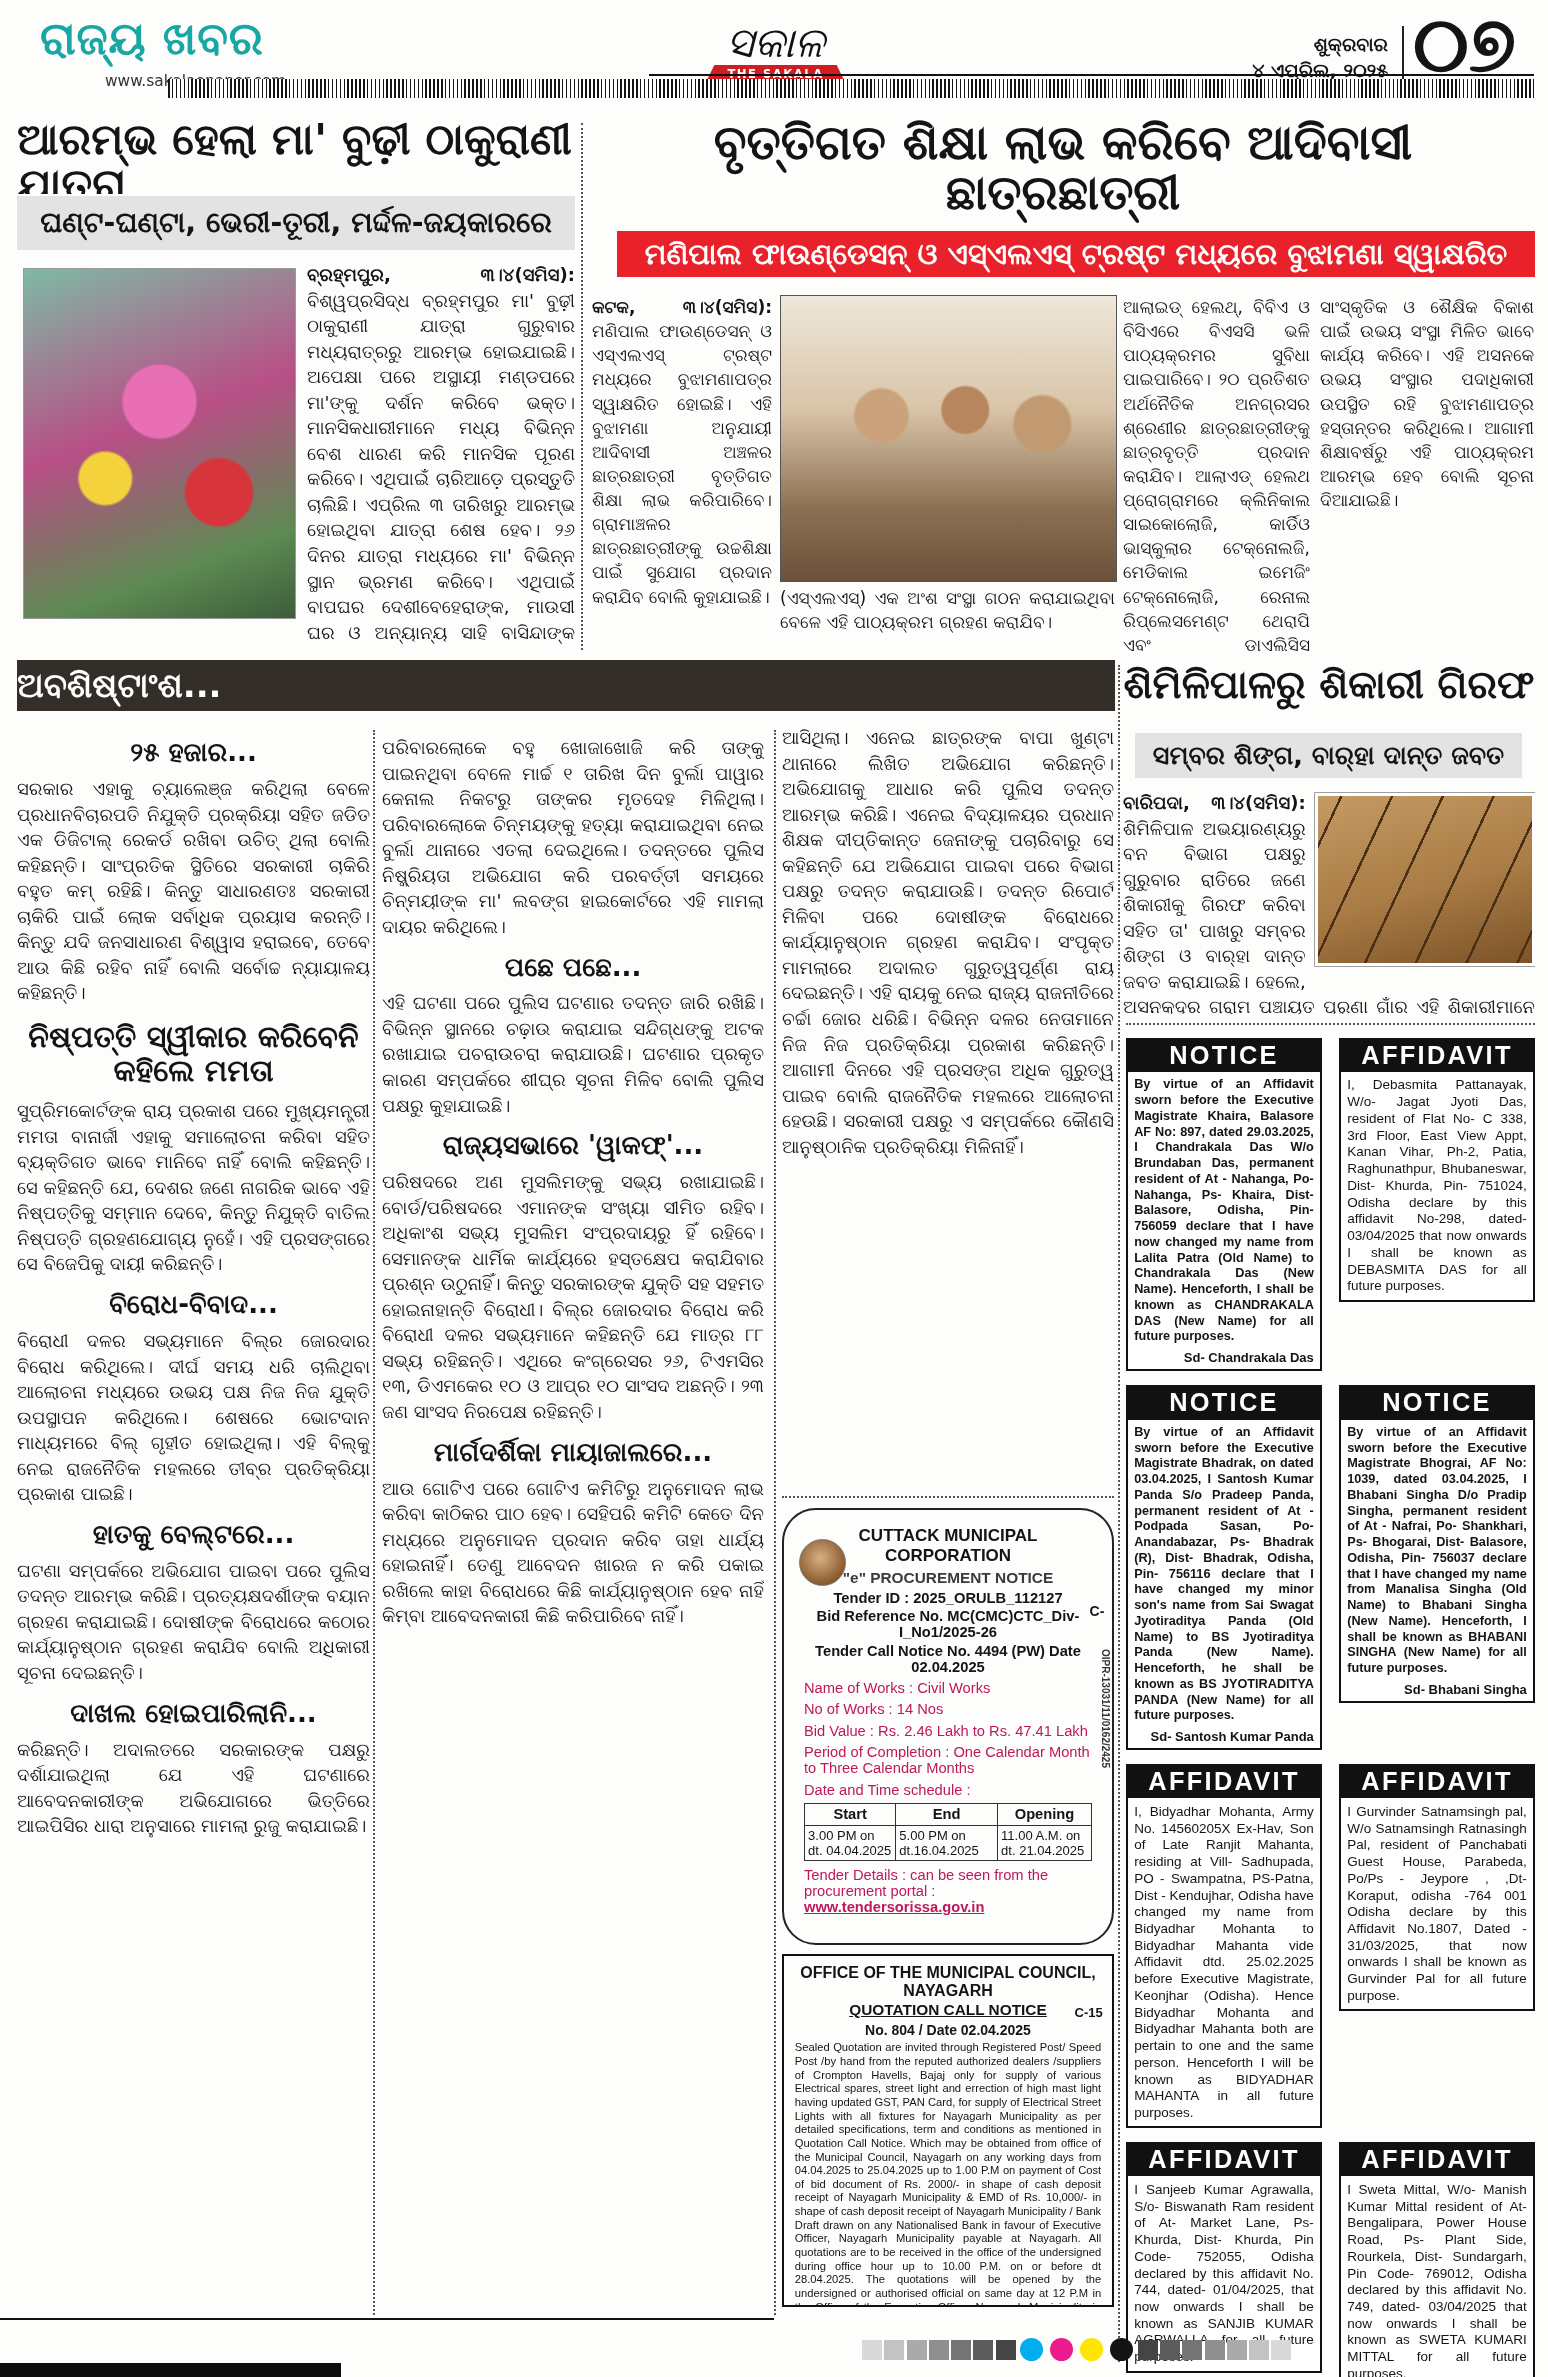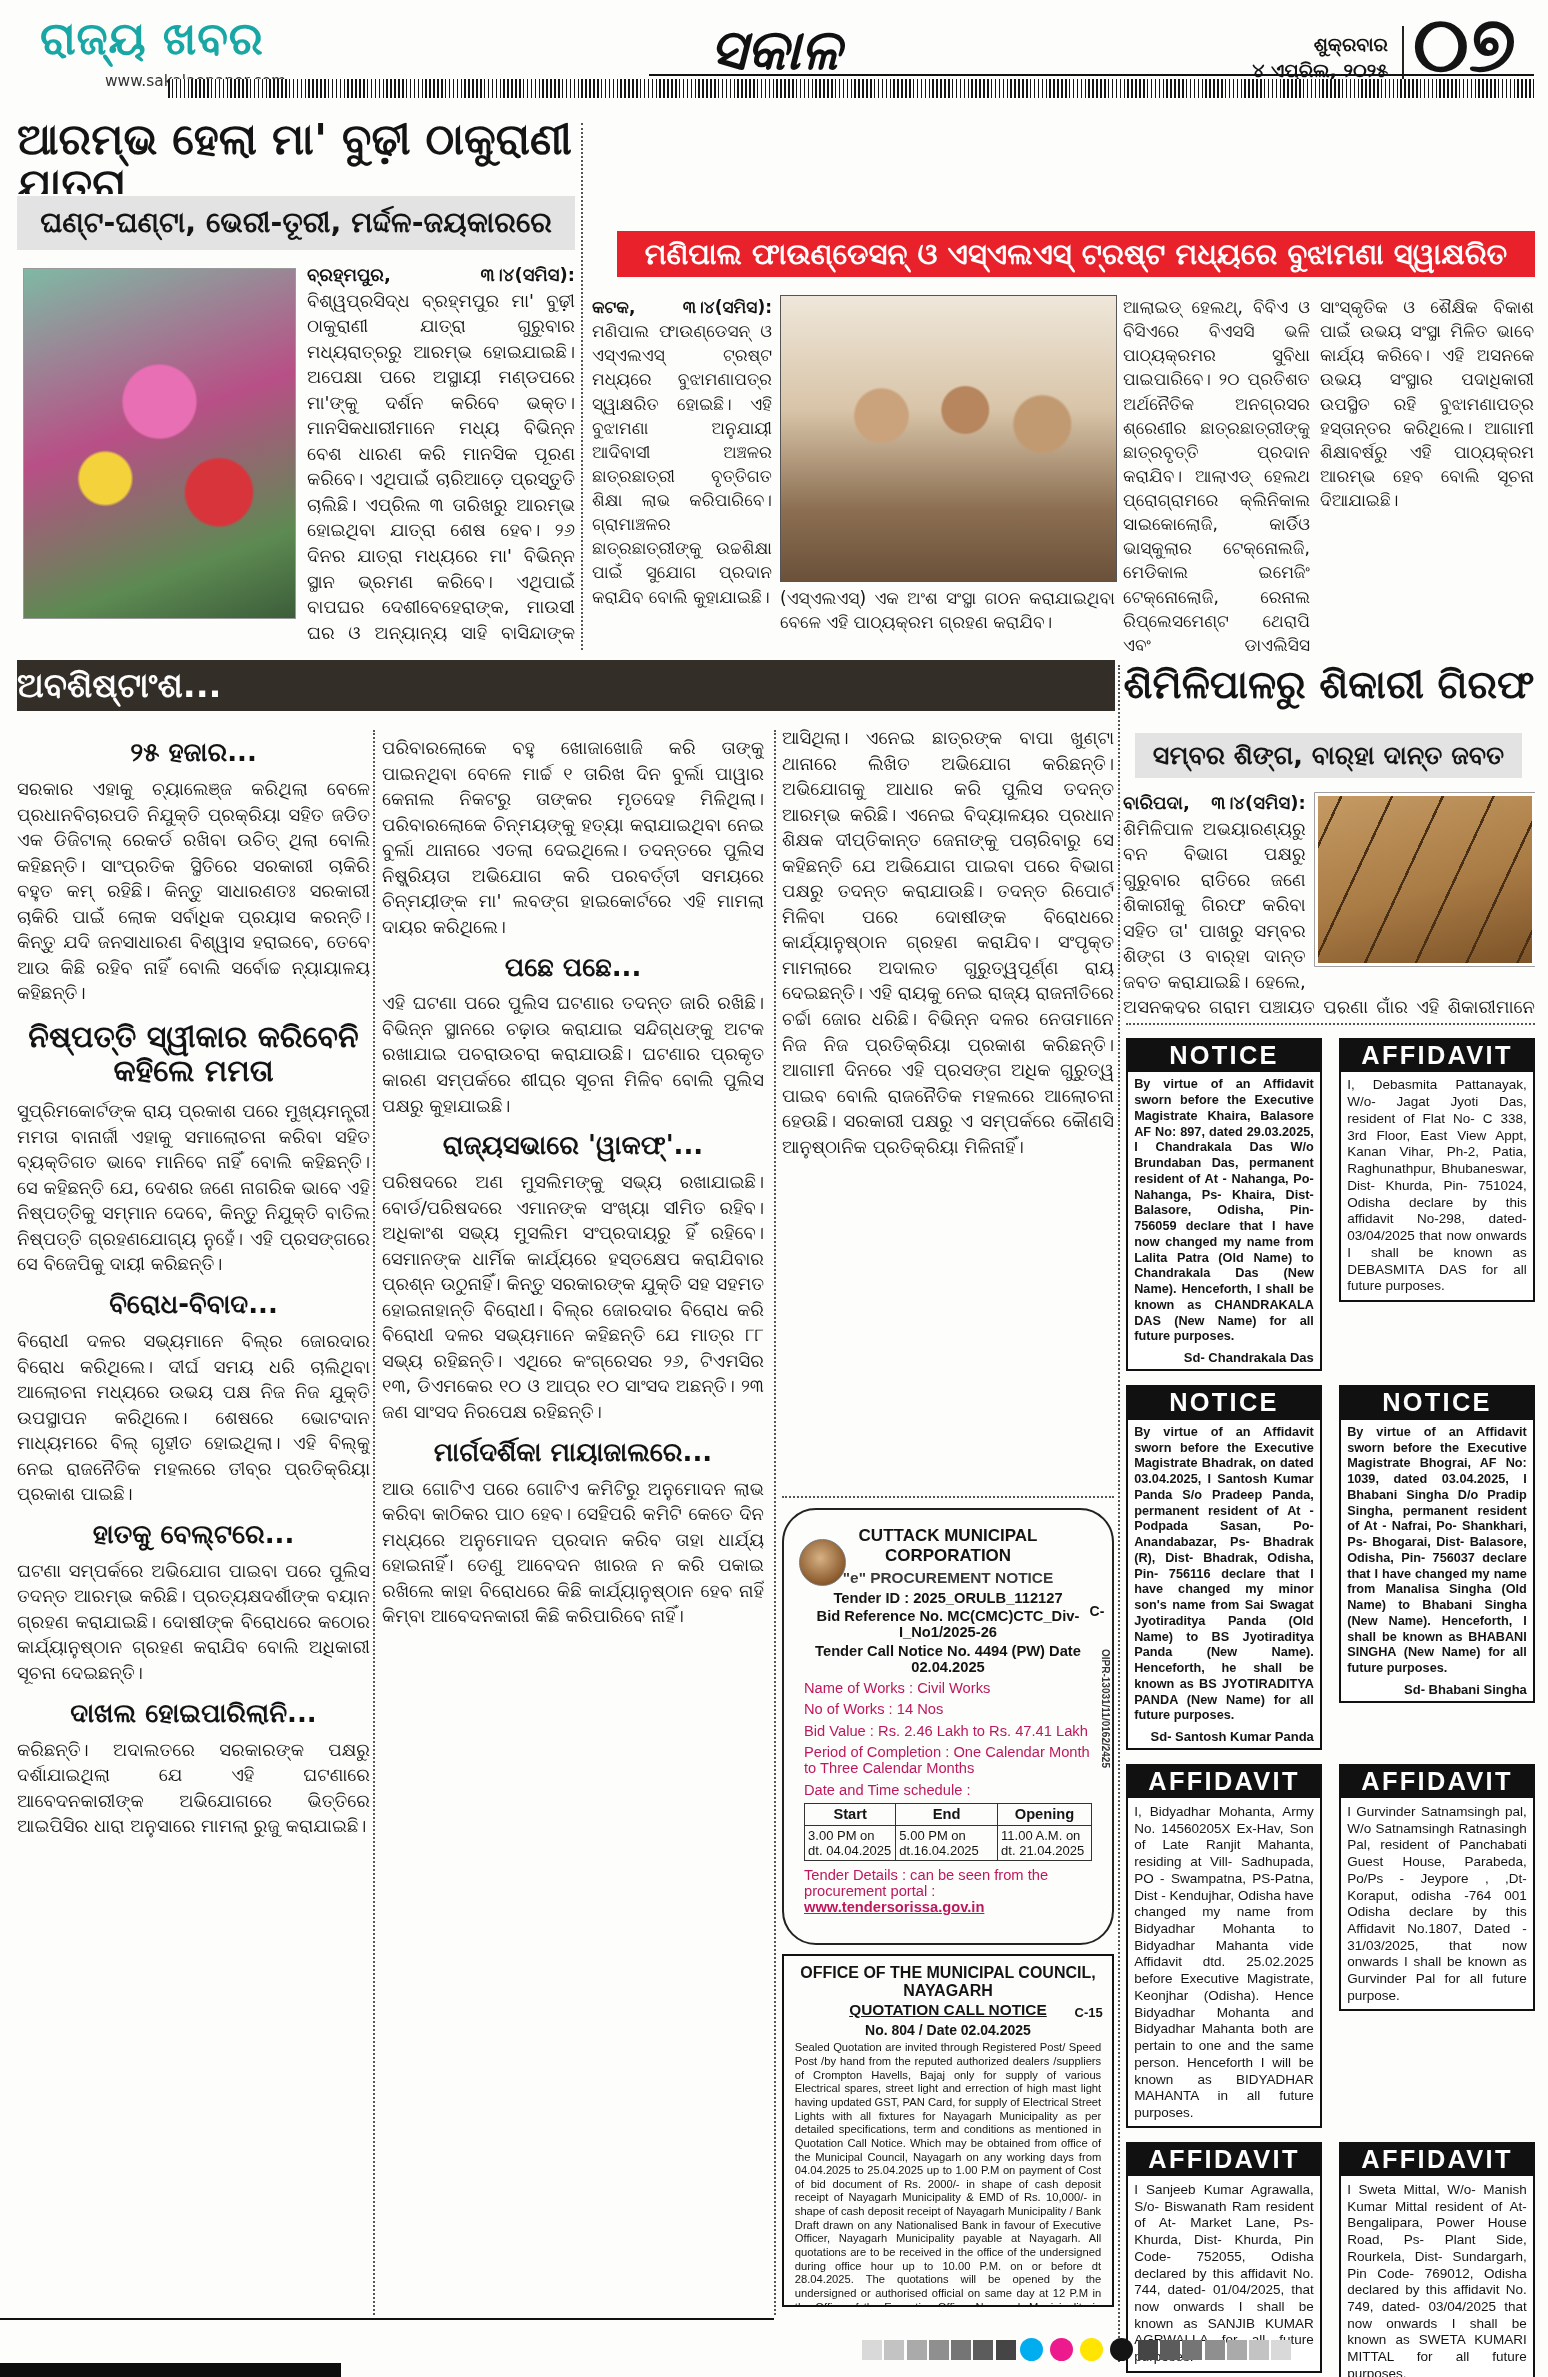--- a/index.html
+++ b/index.html
@@ -4,21 +4,21 @@
 <style>
   html,body{margin:0;padding:0;background:#888;}
   #page{position:relative;width:1548px;height:2377px;background:#fdfdfc;overflow:hidden;
         font-family:"DejaVu Sans",sans-serif;color:#141414;}
   
   .brand{position:absolute;left:40px;top:12.3px;width:324px;font-size:45px;font-weight:bold;
          color:#18a7a4;letter-spacing:0.8px;}
   .site{position:absolute;left:105px;top:72px;font-size:15.4px;color:#333;}
   .site:after{content:"";display:inline-block;width:54px;height:1.5px;background:#333;margin-left:6.2px;vertical-align:middle;}
   .logo{position:absolute;left:679px;top:21.6px;width:193px;text-align:center;}
-  .logo-main{font-size:56px;font-weight:bold;font-style:italic;color:#111;line-height:1;}
+  .logo-main{font-size:42px;font-weight:normal;font-style:italic;color:#111;line-height:1;}
   .logo-ribbon{margin:1.5px auto 0;width:139px;background:#cf1d23;color:#fff;font-size:11.6px;font-weight:bold;
                letter-spacing:1.5px;padding:1.5px 0;clip-path:polygon(6% 0,94% 0,100% 100%,0 100%);}
   .dateblock{position:absolute;left:1203px;top:32px;width:185px;text-align:right;font-weight:bold;
              font-size:19px;line-height:1.35;}
   .date-vline{position:absolute;left:1402px;top:26px;width:1.5px;height:66px;background:#222;}
   .pageno{position:absolute;left:1413px;top:6.2px;font-size:77px;font-weight:bold;line-height:1;}
   .topline{position:absolute;left:649px;top:74px;width:885px;height:1.5px;background:#111;}
   .barcode{position:absolute;left:168px;top:79px;width:1366px;height:18.5px;
            background:repeating-linear-gradient(90deg,#151515 0 1.5px,#fff 1.5px 3.9px);}
   
@@ -137,20 +137,21 @@
 
   <div class="hl1">ଆରମ୍ଭ ହେଲା ମା' ବୁଢ଼ୀ ଠାକୁରାଣୀ ଯାତ୍ରା</div>
   <div class="band1 gray-band">ଘଣ୍ଟ-ଘଣ୍ଟା, ଭେରୀ-ତୂରୀ, ମର୍ଦ୍ଦଳ-ଜୟକାରରେ କମ୍ପିଲା ଗଗନ ପବନ</div>
   <div class="photo1"></div>
   <div class="body1 odia">
     <span class="dl">ବ୍ରହ୍ମପୁର, ୩।୪(ସମିସ):</span>
     <span>ବିଶ୍ୱପ୍ରସିଦ୍ଧ ବ୍ରହ୍ମପୁର ମା' ବୁଢ଼ୀ ଠାକୁରାଣୀ ଯାତ୍ରା ଗୁରୁବାର ମଧ୍ୟରାତ୍ରରୁ ଆରମ୍ଭ ହୋଇଯାଇଛି। ଅପେକ୍ଷା ପରେ ଅସ୍ଥାୟୀ ମଣ୍ଡପରେ ମା'ଙ୍କୁ ଦର୍ଶନ କରିବେ ଭକ୍ତ। ମାନସିକଧାରୀମାନେ ମଧ୍ୟ ବିଭିନ୍ନ ବେଶ ଧାରଣ କରି ମାନସିକ ପୂରଣ କରିବେ। ଏଥିପାଇଁ ଚାରିଆଡ଼େ ପ୍ରସ୍ତୁତି ଚାଲିଛି। ଏପ୍ରିଲ ୩ ତାରିଖରୁ ଆରମ୍ଭ ହୋଇଥିବା ଯାତ୍ରା ଶେଷ ହେବ। ୨୬ ଦିନର ଯାତ୍ରା ମଧ୍ୟରେ ମା' ବିଭିନ୍ନ ସ୍ଥାନ ଭ୍ରମଣ କରିବେ। ଏଥିପାଇଁ ବାପଘର ଦେଶୀବେହେରାଙ୍କ, ମାଉସୀ ଘର ଓ ଅନ୍ୟାନ୍ୟ ସାହି ବାସିନ୍ଦାଙ୍କ ପକ୍ଷରୁ ପ୍ରସ୍ତୁତିକୁ ଜୋର ଦିଆଯାଇଛି। ଅନ୍ୟପକ୍ଷରେ ଯାତ୍ରା ପୂର୍ବରୁ ମା'ଙ୍କ ମନ୍ଦିରରେ କାନ୍ତି ମଧ୍ୟ ସଂପନ୍ନ ହୋଇଛି। ସୁରକ୍ଷା ଓ ଶାନ୍ତିଶୃଙ୍ଖଳା ପାଇଁ ବ୍ୟବସ୍ଥା ଗ୍ରହଣ କରାଯାଇଛି।</span>
   </div>
   <div class="dottedv" style="left:581px;top:123px;height:527px;"></div>
 
+  <div class="hl2">ବୃତ୍ତିଗତ ଶିକ୍ଷା ଲାଭ କରିବେ ଆଦିବାସୀ ଛାତ୍ରଛାତ୍ରୀ</div>
   <div class="band2">ମଣିପାଲ ଫାଉଣ୍ଡେସନ୍ ଓ ଏସ୍ଏଲଏସ୍ ଟ୍ରଷ୍ଟ ମଧ୍ୟରେ ବୁଝାମଣା ସ୍ୱାକ୍ଷରିତ</div>
   <div class="colA odia">
     <span class="dl">କଟକ, ୩।୪(ସମିସ):</span>
     <span>ମଣିପାଲ ଫାଉଣ୍ଡେସନ୍ ଓ ଏସ୍ଏଲଏସ୍ ଟ୍ରଷ୍ଟ ମଧ୍ୟରେ ବୁଝାମଣାପତ୍ର ସ୍ୱାକ୍ଷରିତ ହୋଇଛି। ଏହି ବୁଝାମଣା ଅନୁଯାୟୀ ଆଦିବାସୀ ଅଞ୍ଚଳର ଛାତ୍ରଛାତ୍ରୀ ବୃତ୍ତିଗତ ଶିକ୍ଷା ଲାଭ କରିପାରିବେ। ଗ୍ରାମାଞ୍ଚଳର ଛାତ୍ରଛାତ୍ରୀଙ୍କୁ ଉଚ୍ଚଶିକ୍ଷା ପାଇଁ ସୁଯୋଗ ପ୍ରଦାନ କରାଯିବ ବୋଲି କୁହାଯାଇଛି।</span>
   </div>
   <div class="photo2"></div>
   <div class="colB odia">(ଏସ୍ଏଲଏସ୍) ଏକ ଅଂଶ ସଂସ୍ଥା ଗଠନ କରାଯାଇଥିବା ବେଳେ ଏହି ପାଠ୍ୟକ୍ରମ ଗ୍ରହଣ କରାଯିବ।</div>
   <div class="colC odia">ଆଲାଇଡ୍ ହେଲଥ୍, ବିବିଏ ଓ ବିସିଏରେ ବିଏସସି ଭଳି ପାଠ୍ୟକ୍ରମର ସୁବିଧା ପାଇପାରିବେ। ୨୦ ପ୍ରତିଶତ ଅର୍ଥନୈତିକ ଅନଗ୍ରସର ଶ୍ରେଣୀର ଛାତ୍ରଛାତ୍ରୀଙ୍କୁ ଛାତ୍ରବୃତ୍ତି ପ୍ରଦାନ କରାଯିବ। ଆଲାଏଡ୍ ହେଲଥ ପ୍ରୋଗ୍ରାମରେ କ୍ଲିନିକାଲ ସାଇକୋଲୋଜି, କାର୍ଡିଓ ଭାସ୍କୁଲାର ଟେକ୍ନୋଲଜି, ମେଡିକାଲ ଇମେଜିଂ ଟେକ୍ନୋଲୋଜି, ରେନାଲ ରିପ୍ଲେସମେଣ୍ଟ ଥେରାପି ଏବଂ ଡାଏଲିସିସ୍ ଟେକ୍ନୋଲୋଜି ଓ ଅପ୍ଥୋମୋଲୋଜି ଇତ୍ୟାଦିରେ ବିଏସସି ପାଠ୍ୟକ୍ରମ ଅନ୍ତର୍ଭୁକ୍ତ ରହିଛି।</div>
   <div class="colD odia">ସାଂସ୍କୃତିକ ଓ ଶୈକ୍ଷିକ ବିକାଶ ପାଇଁ ଉଭୟ ସଂସ୍ଥା ମିଳିତ ଭାବେ କାର୍ଯ୍ୟ କରିବେ। ଏହି ଅସନକେ ଉଭୟ ସଂସ୍ଥାର ପଦାଧିକାରୀ ଉପସ୍ଥିତ ରହି ବୁଝାମଣାପତ୍ର ହସ୍ତାନ୍ତର କରିଥିଲେ। ଆଗାମୀ ଶିକ୍ଷାବର୍ଷରୁ ଏହି ପାଠ୍ୟକ୍ରମ ଆରମ୍ଭ ହେବ ବୋଲି ସୂଚନା ଦିଆଯାଇଛି।</div>
 

